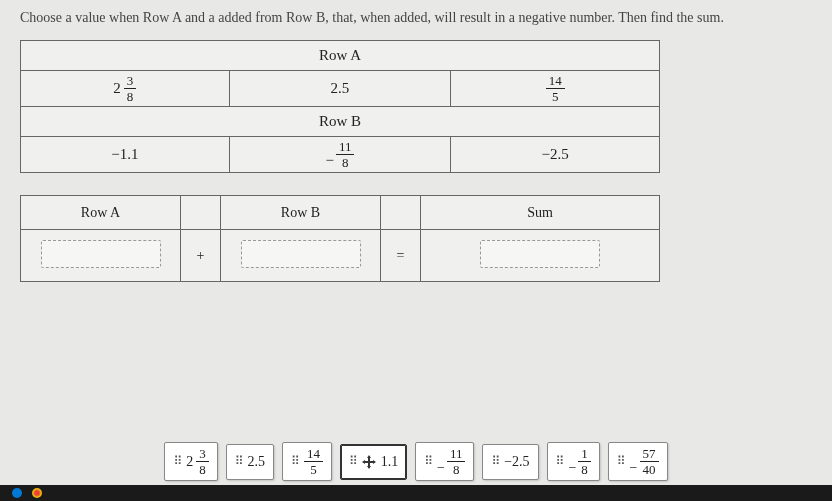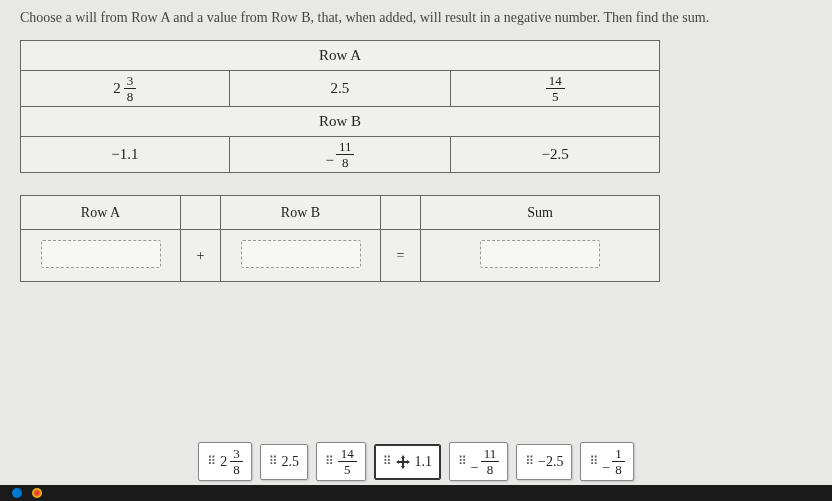--- a/index.html
+++ b/index.html
@@ -131,21 +131,21 @@
   .tb-icon { width: 10px; height: 10px; border-radius: 50%; }
   .neg { display: inline-flex; align-items: flex-end; gap: 2px; }
   .neg::before { content: "−"; }
 </style>
 </head>
 <body>
 
 <div class="page">
 
   <p class="instruction">
-    <span>Choose a will from Row </span><span class="mathletter">A</span><span> and a value from Row </span><span class="mathletter">B</span><span>, that, when added, will result in a negative number. Then find the sum.</span>
+    <span>Choose a value when Row </span><span class="mathletter">A</span><span> and a added from Row </span><span class="mathletter">B</span><span>, that, when added, will result in a negative number. Then find the sum.</span>
   </p>
 
   <table class="data-table">
     <tbody>
         <tr class="header-row">
       <td colspan="3">Row A</td>
     </tr>
     <tr>
       <td>
         <span class="cell-frac">
@@ -258,19 +258,28 @@
     <span class="grip"></span>
     <span class="neg">
       <span class="frac">
         <span class="num">1</span>
         <span class="den">8</span>
       </span>
     </span>
   </div>
 
 
+  <div class="tile">
+    <span class="grip"></span>
+    <span class="neg">
+      <span class="frac">
+        <span class="num">57</span>
+        <span class="den">40</span>
+      </span>
+    </span>
+  </div>
 
 </div>
 
 <div class="taskbar">
   <span class="tb-icon" style="background:#0078d4"></span>
   <span class="tb-icon" style="background:radial-gradient(circle,#ea4335 30%,#fbbc05 60%,#34a853 100%)"></span>
 </div>
 
 </body></html>

